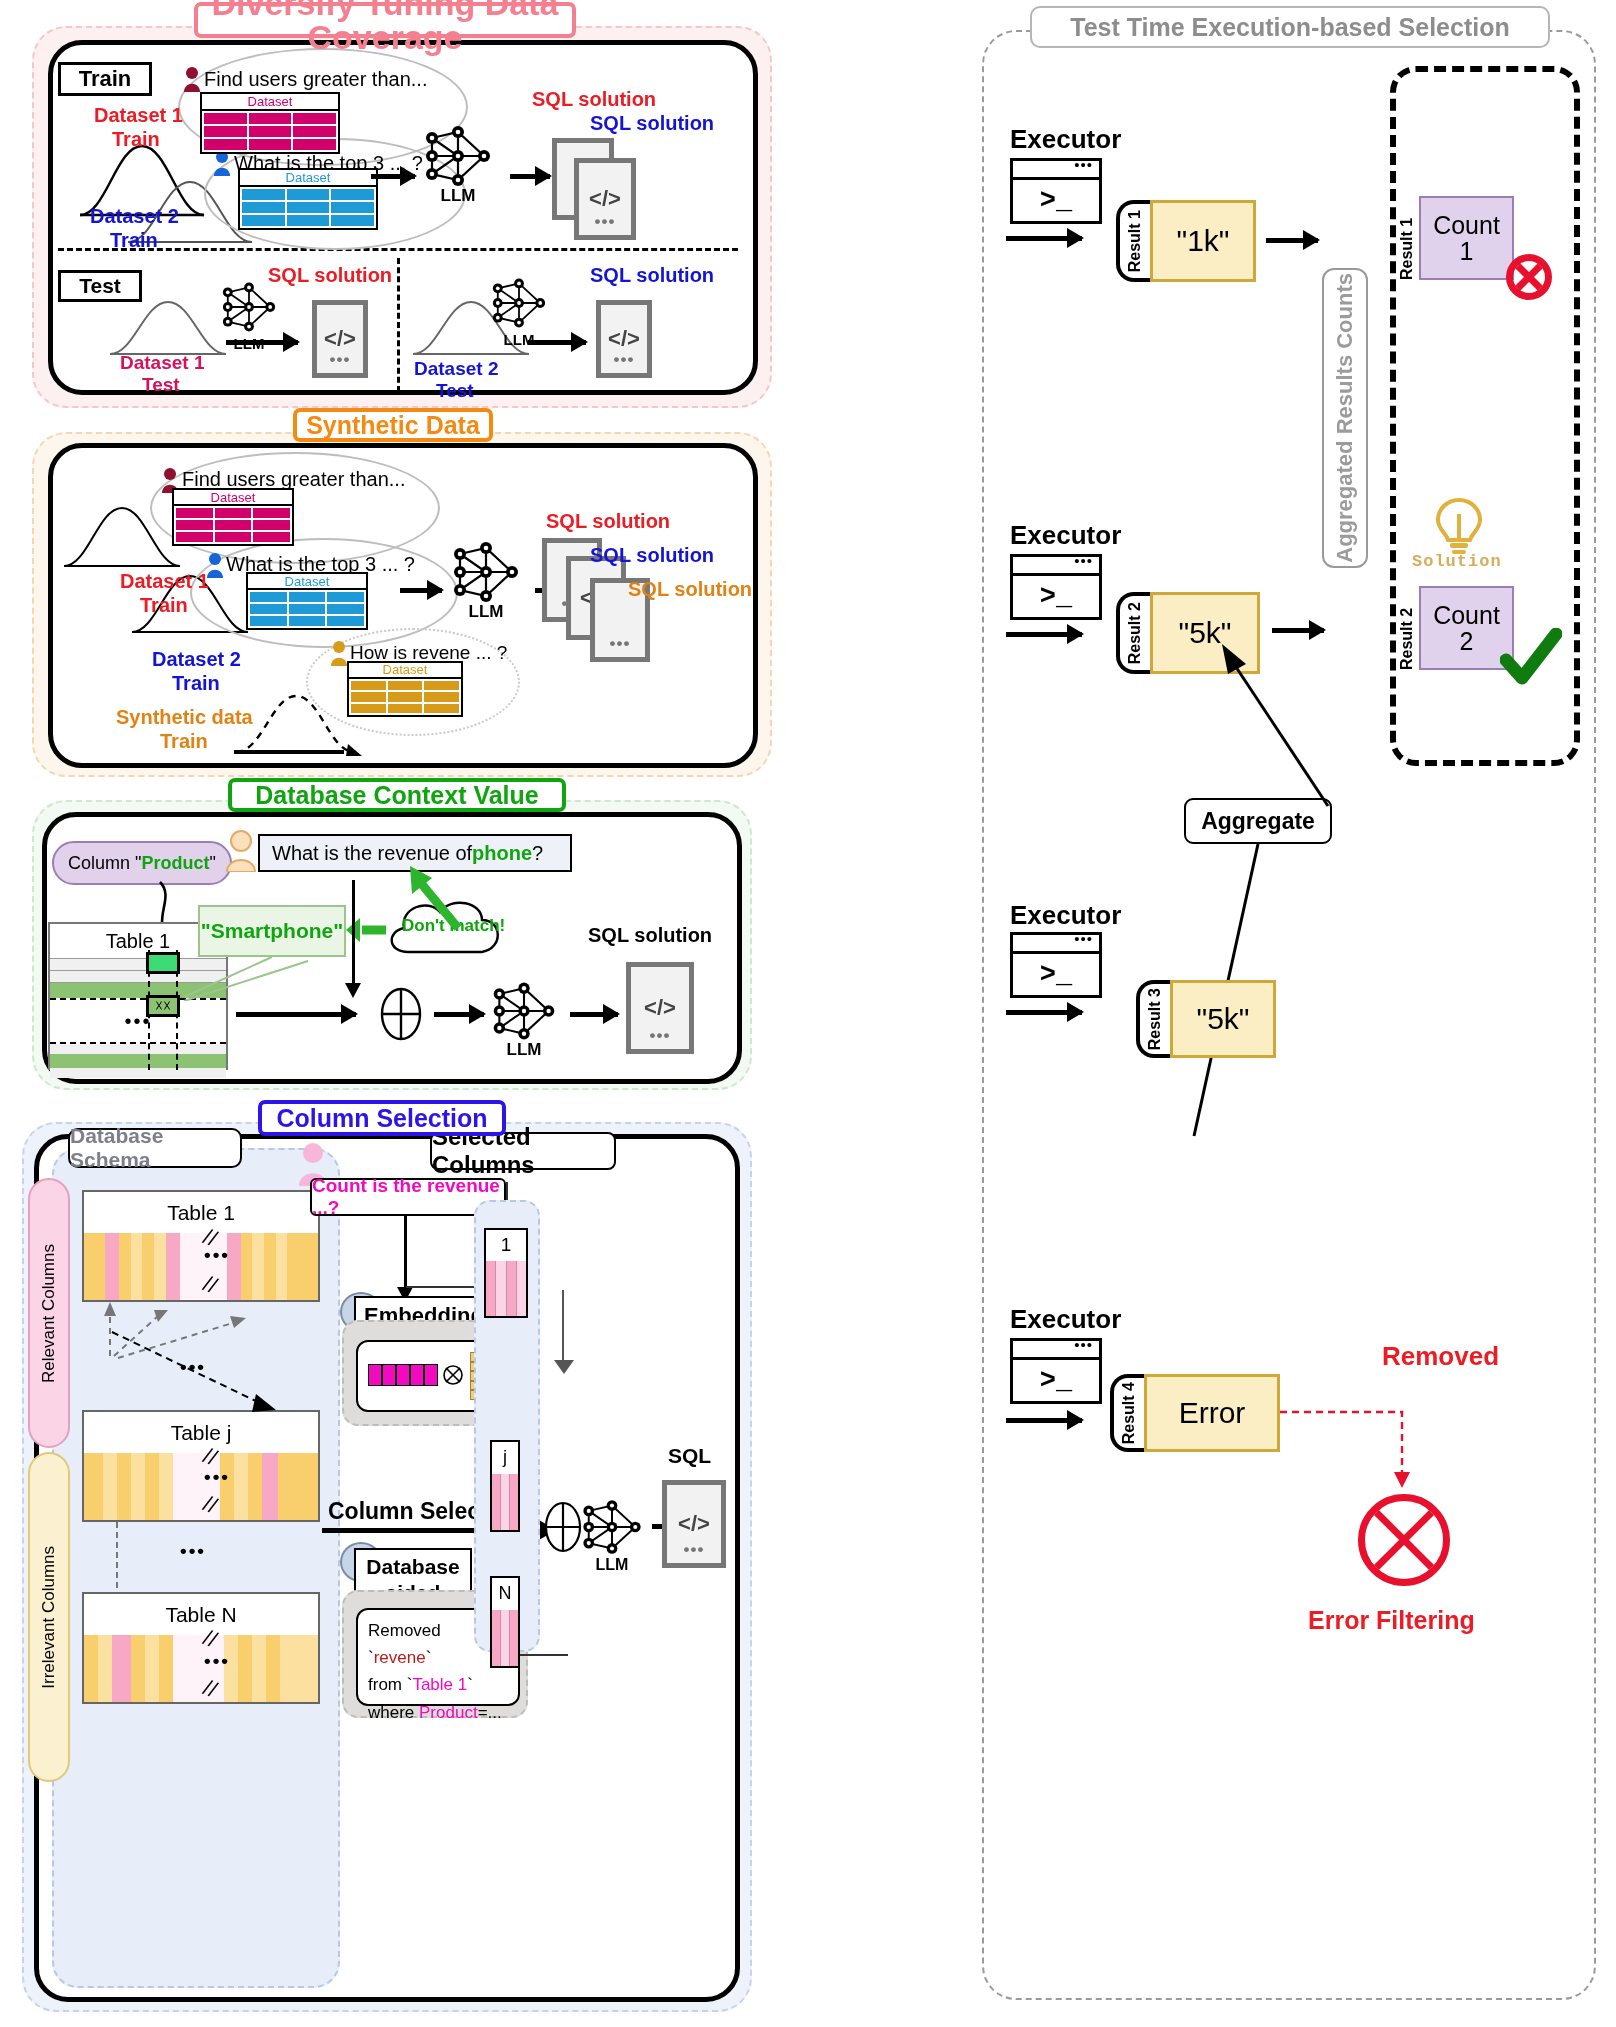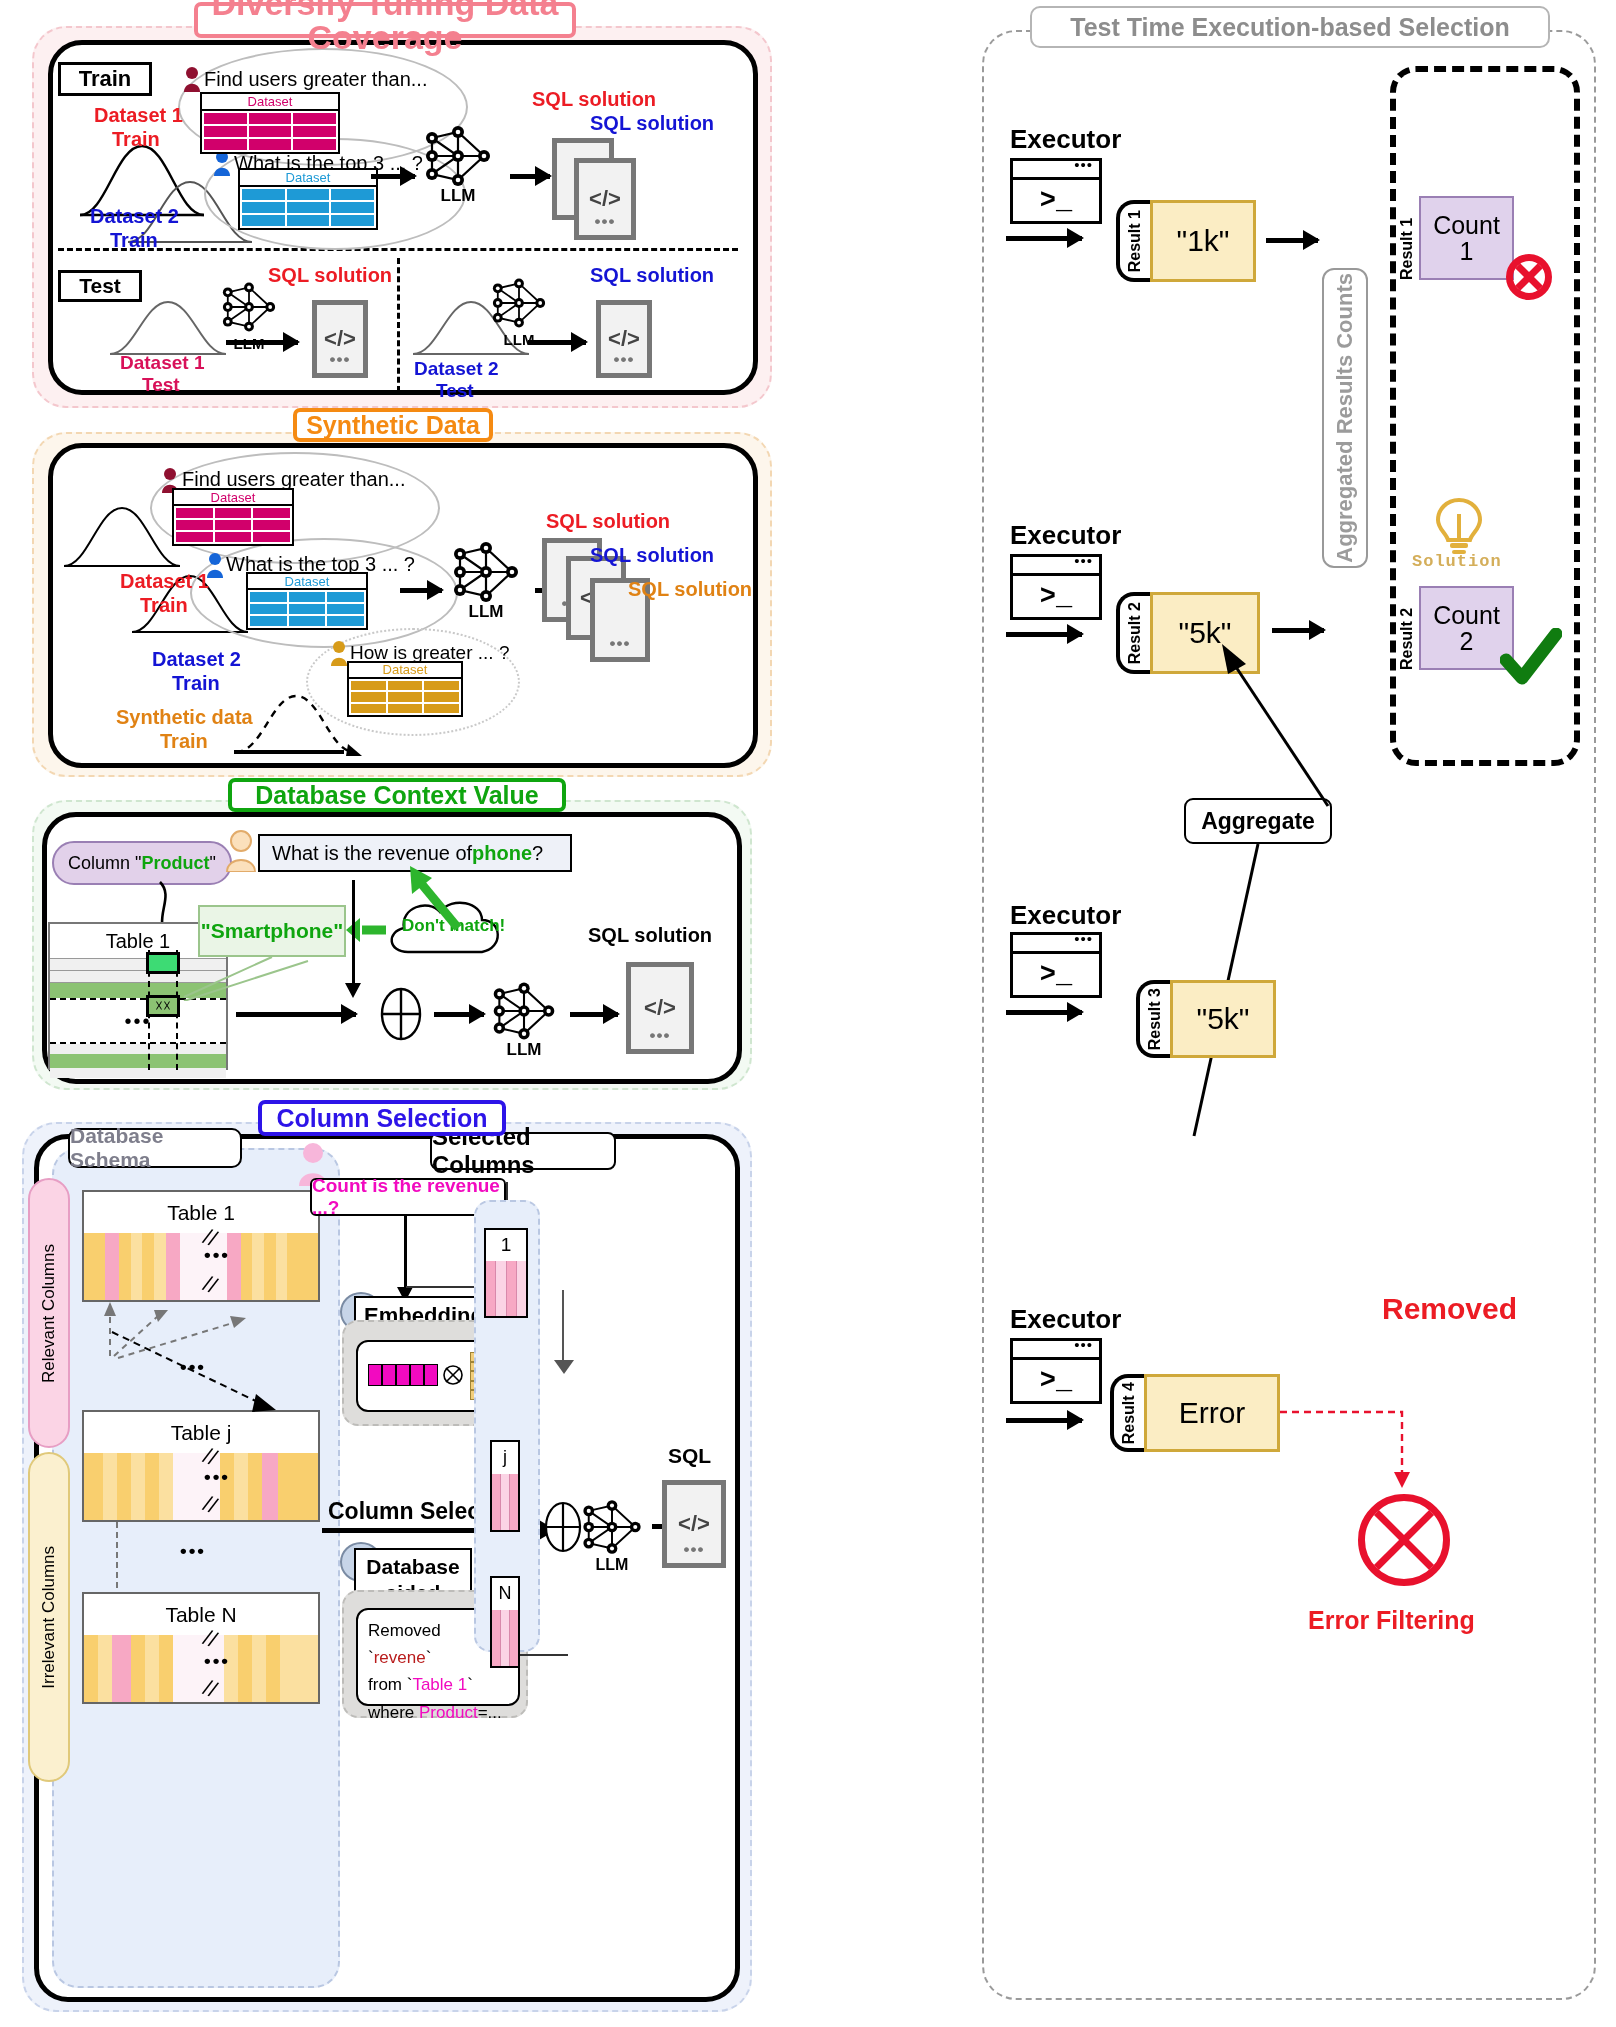--- a/index.html
+++ b/index.html
@@ -350,21 +350,21 @@
   <circle cx="10" cy="7" r="6" fill="#1565d8"></circle>
     <path d="M2 26 C2 15, 18 15, 18 26 Z" fill="#1565d8"></path>
   </svg>
 <svg class="abs" style="left:329px; top:640px;" width="20" height="26">
   <circle cx="10" cy="7" r="6" fill="#d79b19"></circle>
     <path d="M2 26 C2 15, 18 15, 18 26 Z" fill="#d79b19"></path>
   </svg>
 
 <div class="txt" style="left:182px; top:468px; font-size:20px;">Find users greater than...</div>
 <div class="txt" style="left:226px; top:553px; font-size:20px;">What is the top 3 ... ?</div>
-<div class="txt" style="left:350px; top:642px; font-size:19px;">How is greater ... ?</div>
+<div class="txt" style="left:350px; top:642px; font-size:19px;">How is revene ... ?</div>
 
 <div class="dstable" style="left:172px; top:488px; width:122px; height:58px; color:#d1006b;">
   <div class="dshead">Dataset</div>
   <div class="dsbody">
       <div></div>
       <div></div>
       <div></div>
       <div></div>
       <div></div>
       <div></div>
@@ -922,21 +922,21 @@
   <div class="body">&gt;_</div>
 </div>
 <div class="arrow-h" style="left:1006px; top:1418px; width:76px;"></div>
 <div class="result" style="left:1110px; top:1374px; width:170px; height:78px;">
   <div class="tab">
       <span>Result 4</span>
     </div>
   <div class="val">Error</div>
 </div>
 
-<div class="txt b red" style="left:1382px; top:1292px; font-size:30px;">Removed</div>
+<div class="txt b red" style="left:1382px; top:1341px; font-size:26px;">Removed</div>
 <svg class="abs" style="left:1278px; top:1398px;" width="160" height="92">
   <path d="M2 14 L124 14 L124 76" fill="none" stroke="#e8112d" stroke-width="2.4" stroke-dasharray="7 5"></path>
   <path d="M116 74 L132 74 L124 90 Z" fill="#e8112d"></path>
   </svg>
 
 <div class="xcirc" style="left:1358px; top:1494px; width:92px; height:92px;">
   <i style="transform:translate(-50%,-50%) rotate(45deg);"></i>
   <i style="transform:translate(-50%,-50%) rotate(-45deg);"></i>
 </div>
 <div class="txt b red" style="left:1308px; top:1606px; font-size:25px;">Error Filtering</div>

